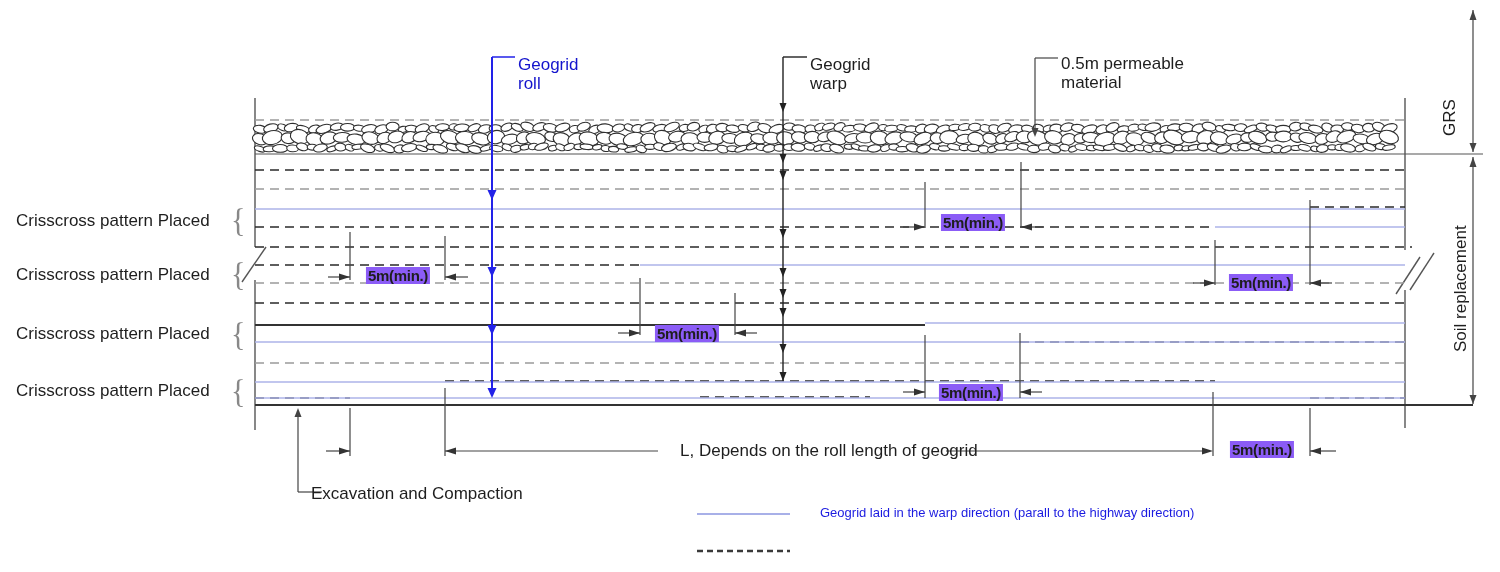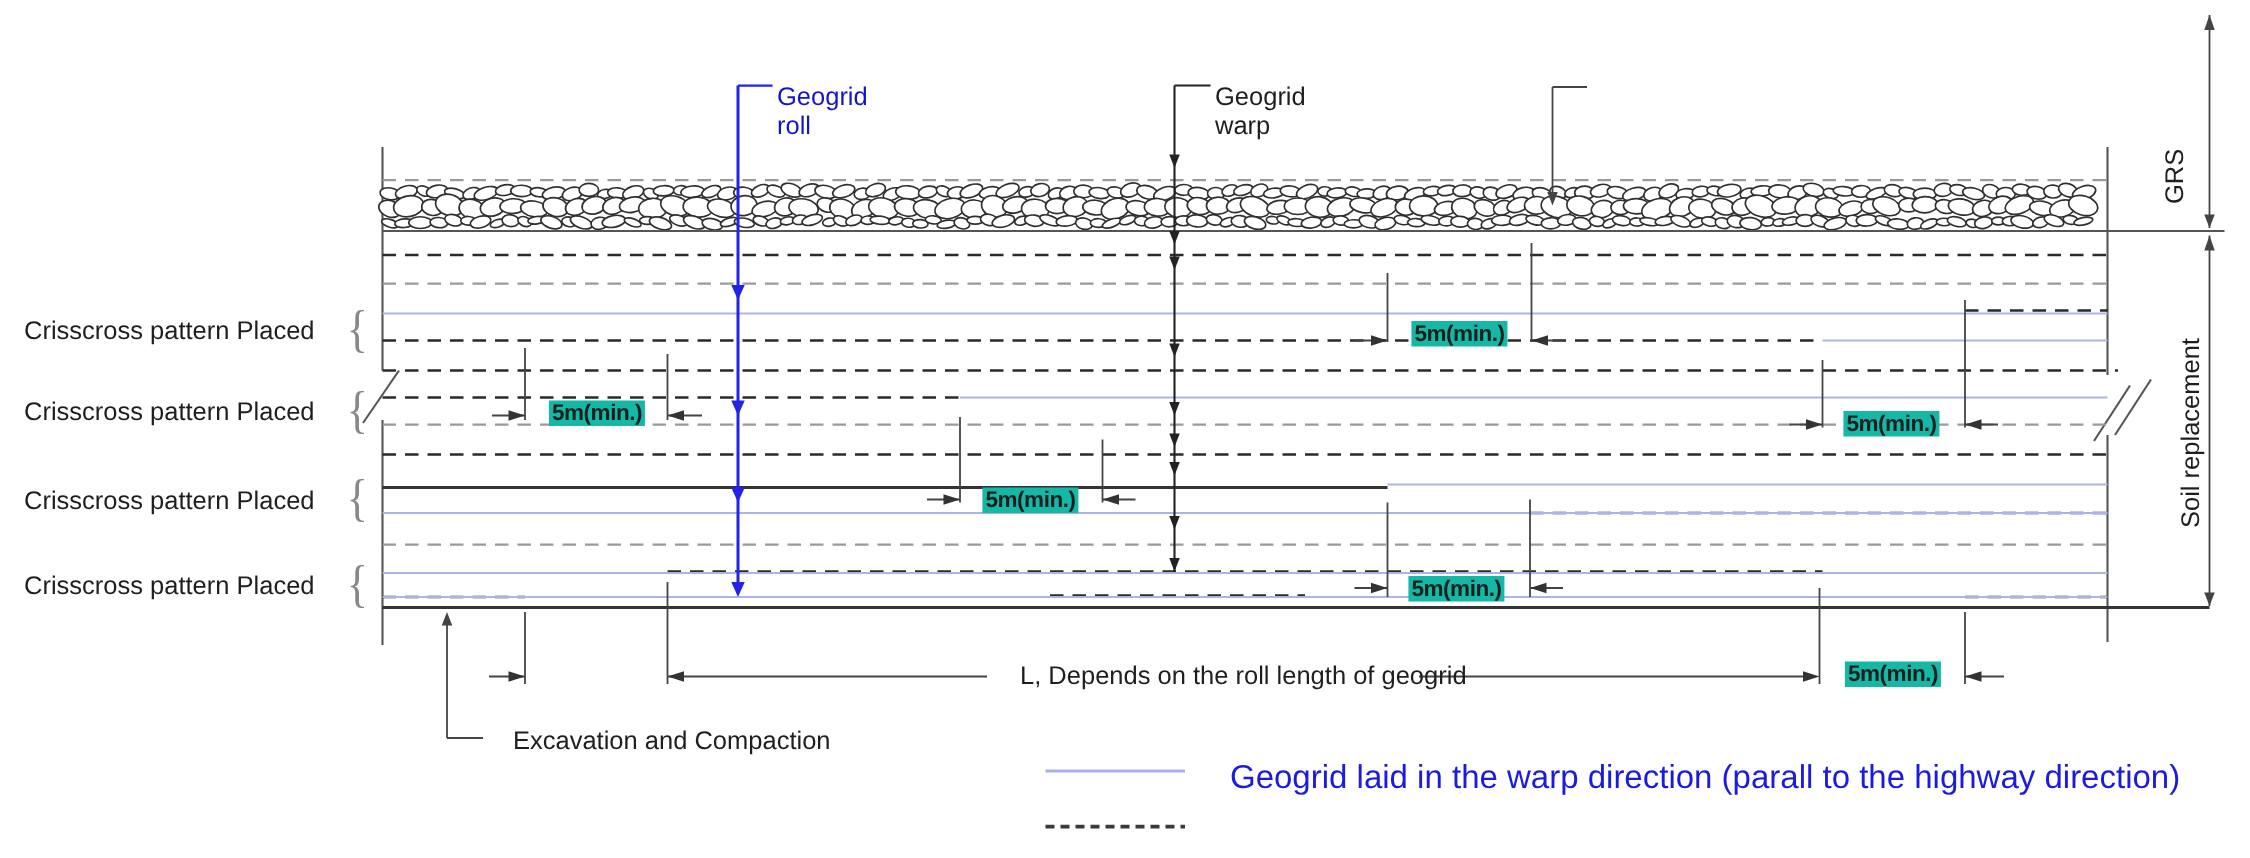--- a/index.html
+++ b/index.html
@@ -6,23 +6,23 @@
   #stage{position:relative;width:1500px;height:572px;background:#fff;overflow:hidden;
          font-family:"Liberation Sans", sans-serif;color:#1e1e1e;}
   #diagram-svg{position:absolute;left:0;top:0;}
   .lbl{position:absolute;font-size:17px;line-height:19px;white-space:nowrap;color:#1e1e1e;}
   .crisscross{left:16px;width:212px;text-align:left;}
   .brace{position:absolute;left:231px;font-family:"Liberation Serif",serif;font-size:30px;
          color:#888;transform:scaleY(1.15);transform-origin:center;}
   .two-line span{display:block;}
   .blue-label{color:#1414cc;}
   .dim-text{position:absolute;font-size:15px;font-weight:bold;letter-spacing:-0.3px;
-            background:#14b8a6;padding:0 2px;transform:translateX(-50%);white-space:nowrap;}
+            background:#8b5cf6;padding:0 2px;transform:translateX(-50%);white-space:nowrap;}
   .rot{transform:rotate(-90deg);transform-origin:0 0;}
-  .legend-text{position:absolute;font-size:22px;white-space:nowrap;}
+  .legend-text{position:absolute;font-size:13px;white-space:nowrap;}
   .legend-warp{color:#1b1be0;}
 </style>
 </head>
 <body>
 
 <div id="stage">
 
   <svg id="diagram-svg" width="1500" height="572" viewBox="0 0 1500 572">
     <g fill="none">
 
@@ -501,23 +501,27 @@
   <span class="brace" style="top:373px">{</span>
 
   <div class="lbl two-line blue-label" style="left:518px;top:55px">
     <span>Geogrid</span>
     <span>roll</span>
   </div>
   <div class="lbl two-line" style="left:810px;top:55px">
     <span>Geogrid</span>
     <span>warp</span>
   </div>
+  <div class="lbl two-line" style="left:1061px;top:54px">
+    <span>0.5m permeable</span>
+    <span>material</span>
+  </div>
   <div class="lbl rot" style="left:1440px;top:136px">GRS</div>
   <div class="lbl rot" style="left:1451px;top:352px">Soil replacement</div>
-  <div class="lbl" style="left:342px;top:484px">Excavation and Compaction</div>
+  <div class="lbl" style="left:311px;top:484px">Excavation and Compaction</div>
   <div class="lbl" style="left:680px;top:441px">L, Depends on the roll length of geogrid</div>
 
   <div class="dim-text" style="left:973px;top:214px">5m(min.)</div>
   <div class="dim-text" style="left:398px;top:267px">5m(min.)</div>
   <div class="dim-text" style="left:687px;top:325px">5m(min.)</div>
   <div class="dim-text" style="left:971px;top:384px">5m(min.)</div>
   <div class="dim-text" style="left:1261px;top:274px">5m(min.)</div>
   <div class="dim-text" style="left:1262px;top:441px">5m(min.)</div>
 
   <div class="legend-text legend-warp" style="left:820px;top:505px">Geogrid laid in the warp direction (parall to the highway direction)</div>

